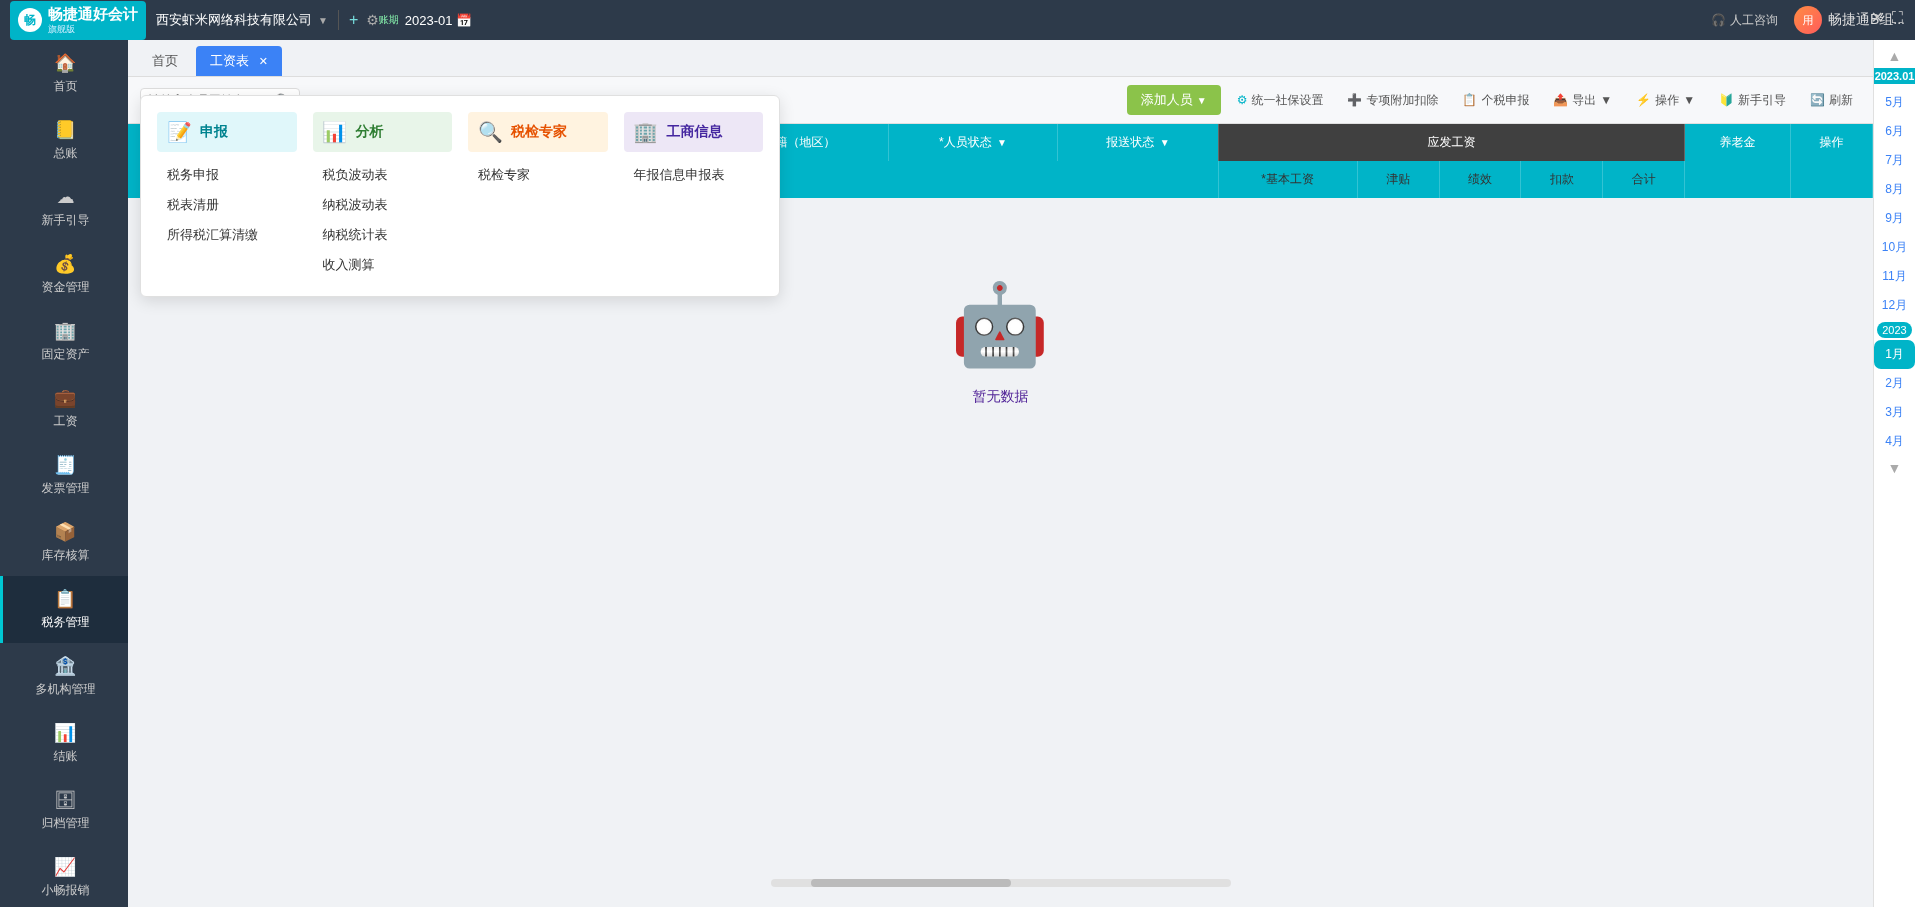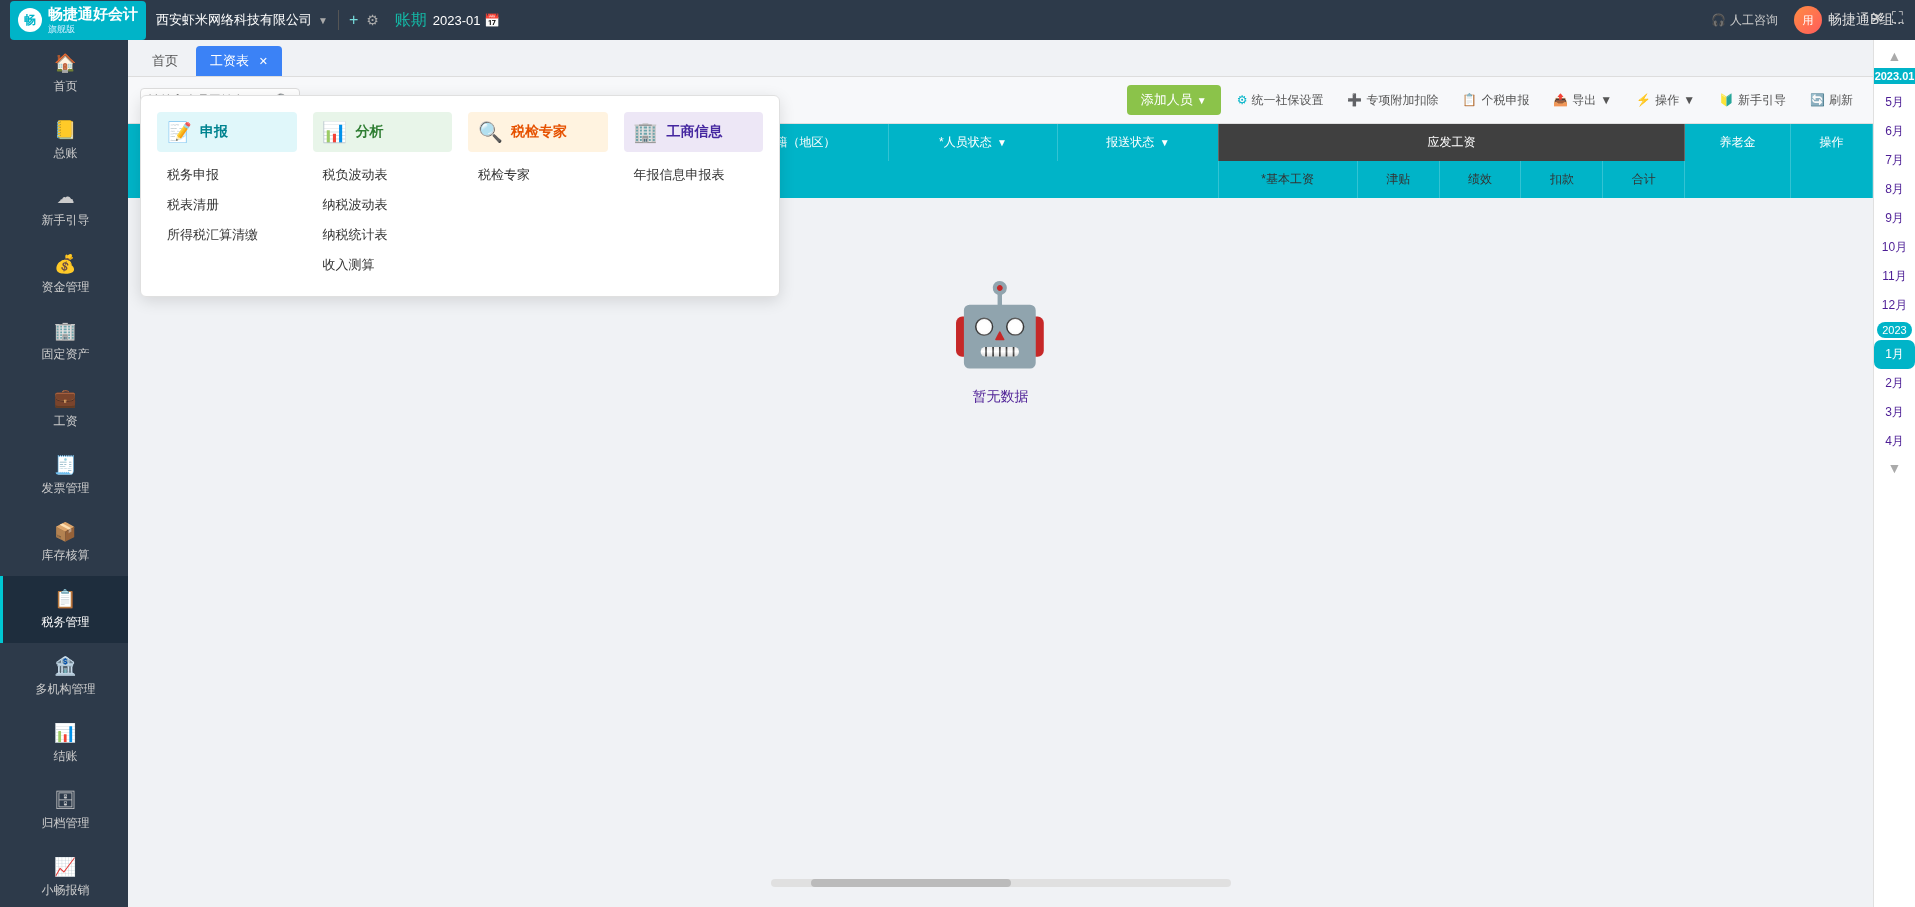--- a/index.html
+++ b/index.html
@@ -24,21 +24,21 @@
     .top-bar-logo .logo-text { font-size: 15px; font-weight: bold; color: #fff; line-height: 1.2; }
     .top-bar-logo .logo-sub { font-size: 9px; color: #cef; }
     .company-selector {
       display: flex; align-items: center; gap: 6px;
       color: #fff; cursor: pointer; font-size: 13px;
     }
     .company-selector .chevron { font-size: 10px; color: #aaa; }
     .top-bar-divider { width: 1px; height: 20px; background: #555; margin: 0 10px; }
     .add-company-btn { color: #7dd; cursor: pointer; font-size: 16px; }
     .settings-btn { color: #aaa; cursor: pointer; font-size: 14px; }
-    .period-label { color: #14b8a6; font-size: 16px; margin-left: 16px; }
+    .period-label { color: #86efac; font-size: 10px; }
     .period-value { color: #fff; font-size: 13px; margin-left: 6px; }
     .period-icon { color: #00b4c8; margin-left: 4px; cursor: pointer; }
     .top-bar-right { margin-left: auto; display: flex; align-items: center; gap: 16px; }
     .help-btn { display: flex; align-items: center; gap: 4px; color: #ccc; cursor: pointer; font-size: 12px; }
     .user-info { display: flex; align-items: center; gap: 6px; cursor: pointer; }
     .user-avatar { width: 28px; height: 28px; border-radius: 50%; background: linear-gradient(135deg, #ff8c42, #ff5c5c); display: flex; align-items: center; justify-content: center; font-size: 11px; color: #fff; }
     .user-name { color: #ddd; font-size: 14px; }
 
     
     .layout { display: flex; height: calc(907px - 40px); }
@@ -149,21 +149,21 @@
       width: 42px; background: #fff; border-left: 1px solid #e0e0e0;
       display: flex; flex-direction: column; align-items: center;
       padding: 4px 0; overflow: hidden; flex-shrink: 0;
     }
     .rp-year-label {
       font-size: 11px; color: #fff; background: #00b4c8;
       padding: 2px 4px; border-radius: 3px; margin-bottom: 4px;
       writing-mode: horizontal-tb; text-align: center; font-weight: bold;
     }
     .rp-month {
-      font-size: 12px; color: #4c1d95; padding: 6px 4px; cursor: pointer;
+      font-size: 12px; color: #3b82f6; padding: 6px 4px; cursor: pointer;
       width: 100%; text-align: center; white-space: nowrap;
     }
     .rp-month.active { background: #00b4c8; color: #fff; border-radius: 7px; }
     .rp-arrow { font-size: 14px; color: #aaa; cursor: pointer; padding: 4px; }
     .rp-year-badge {
       background: #00b4c8; color: #fff; font-size: 11px;
       padding: 2px 5px; border-radius: 10px; margin: 2px 0;
     }
 
     

